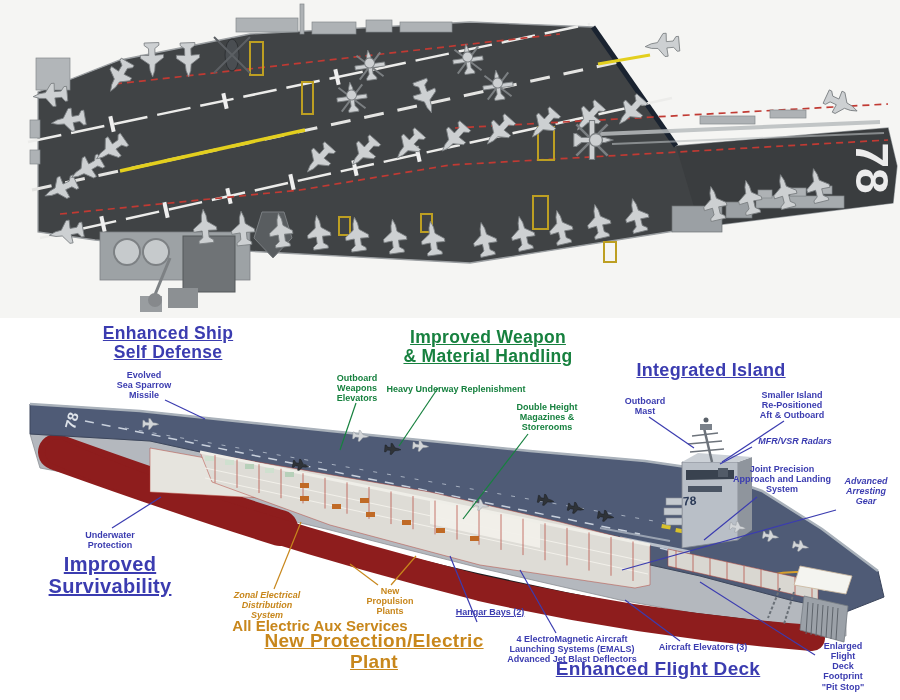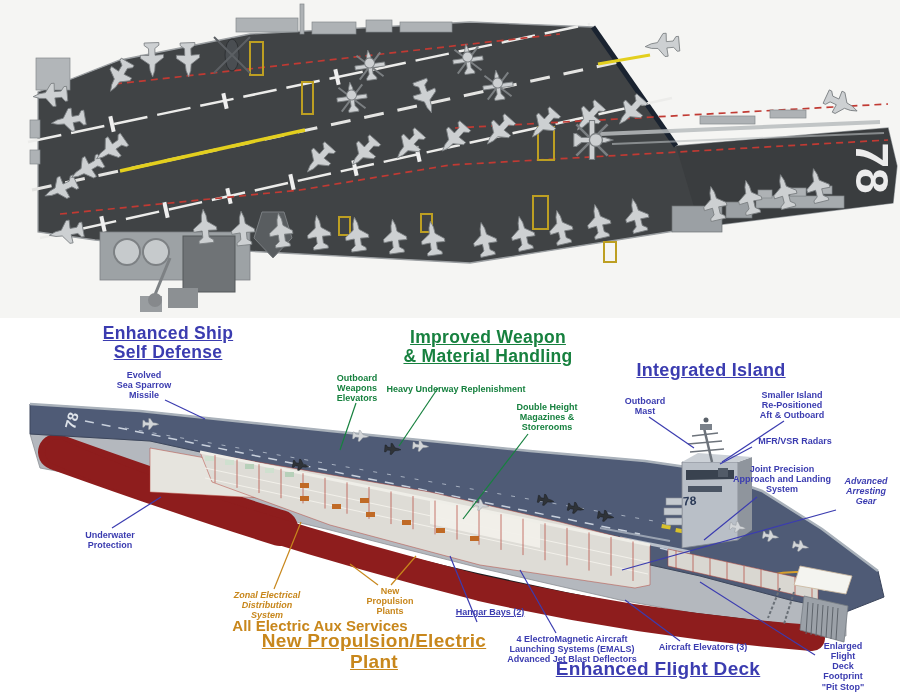--- a/index.html
+++ b/index.html
@@ -319,39 +319,41 @@
       <line x1="680" y1="641" x2="625" y2="600" stroke="#3b3cb0" stroke-width="1.2"></line>
       <line x1="815" y1="655" x2="700" y2="582" stroke="#3b3cb0" stroke-width="1.2"></line>
     </svg>
 
 <div id="labels">
       <div class="lbl hdr" style="left: 168px; top: 324px; font-size: 17.5px; color: rgb(59, 60, 176);">Enhanced Ship
 Self Defense</div>
       <div class="lbl hdr" style="left: 488px; top: 328px; font-size: 17.5px; color: rgb(23, 129, 63);">Improved Weapon
 &amp; Material Handling</div>
       <div class="lbl hdr" style="left: 711px; top: 361px; font-size: 18px; color: rgb(59, 60, 176);">Integrated Island</div>
-      <div class="lbl hdr" style="left: 374px; top: 631px; font-size: 19px; color: rgb(200, 135, 28);">New Propulsion/Electric
+      <div class="lbl hdr" style="left: 110px; top: 554px; font-size: 20px; color: rgb(59, 60, 176);">Improved
+Survivability</div>
+      <div class="lbl hdr" style="left: 374px; top: 631px; font-size: 19px; color: rgb(200, 135, 28);">New Protection/Electric
 Plant</div>
       <div class="lbl hdr" style="left: 658px; top: 659px; font-size: 19px; color: rgb(59, 60, 176); text-align: center;">Enhanced Flight Deck</div>
       <div class="lbl sm" style="left: 144px; top: 370px; color: rgb(59, 60, 176);">Evolved
 Sea Sparrow
 Missile</div>
       <div class="lbl sm" style="left: 357px; top: 373px; color: rgb(23, 129, 63);">Outboard
 Weapons
 Elevators</div>
       <div class="lbl sm" style="left: 456px; top: 384px; color: rgb(23, 129, 63);">Heavy Underway Replenishment</div>
       <div class="lbl sm" style="left: 547px; top: 402px; color: rgb(23, 129, 63);">Double Height
 Magazines &amp;
 Storerooms</div>
       <div class="lbl sm" style="left: 645px; top: 396px; color: rgb(59, 60, 176);">Outboard
 Mast</div>
       <div class="lbl sm" style="left: 792px; top: 390px; color: rgb(59, 60, 176);">Smaller Island
 Re-Positioned
 Aft &amp; Outboard</div>
-      <div class="lbl sm" style="left: 795px; top: 436px; color: rgb(59, 60, 176);">MFR/VSR Radars</div>
+      <div class="lbl sm" style="left: 795px; top: 436px; color: rgb(59, 60, 176); font-style: italic;">MFR/VSR Radars</div>
       <div class="lbl sm" style="left: 782px; top: 464px; color: rgb(59, 60, 176);">Joint Precision
 Approach and Landing
 System</div>
       <div class="lbl sm" style="left: 866px; top: 476px; color: rgb(59, 60, 176); font-style: italic;">Advanced
 Arresting
 Gear</div>
       <div class="lbl sm" style="left: 110px; top: 530px; color: rgb(59, 60, 176);">Underwater
 Protection</div>
       <div class="lbl sm" style="left: 267px; top: 590px; color: rgb(200, 135, 28); font-style: italic;">Zonal Electrical
 Distribution

